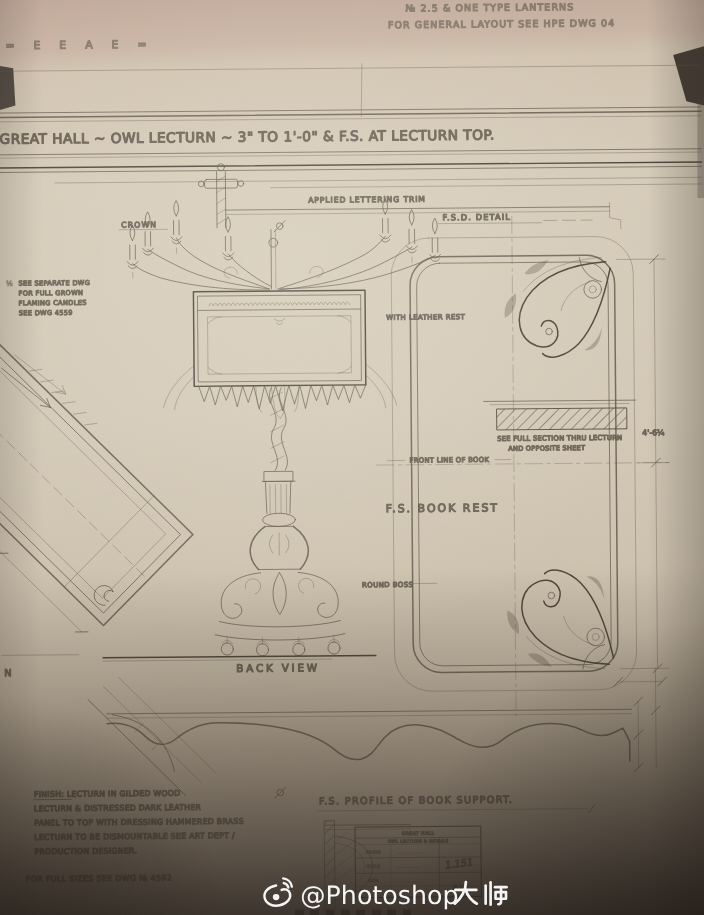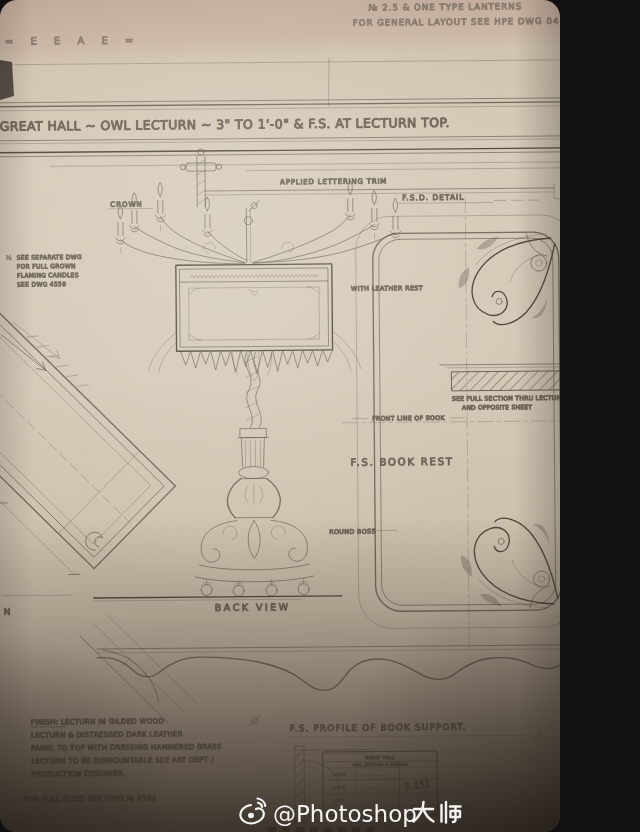--- a/index.html
+++ b/index.html
@@ -1,21 +1,20 @@
 <!DOCTYPE html>
 <html><head>
 <meta charset="utf-8">
 <style>
   html,body{margin:0;padding:0;background:#111;}
   .photo{
-    position:relative;width:560px;height:832px;overflow:hidden;
+    position:relative;width:640px;height:832px;overflow:hidden;
     font-family:"DejaVu Sans",sans-serif;
     background:
       linear-gradient(178deg,#c2aa9b 0%,#cbb6a5 5.5%,#d3c6b2 8%,#d7cdba 20%,#d5cbb8 45%,#cfc4b0 62%,#c2b6a2 73%,#ab9e8b 84%,#8e8172 93%,#6d6256 100%);
-    border-radius: 17px;
   }
   svg{display:block;position:absolute;left:0;top:0;}
   .overlay{
     position:absolute;inset:0;pointer-events:none;
     background:
       radial-gradient(90% 70% at 42% 30%, rgba(255,253,245,.18), rgba(255,255,255,0) 60%),
       radial-gradient(70% 55% at 100% 102%, rgba(25,20,16,.5), rgba(0,0,0,0) 62%),
       radial-gradient(55% 45% at 0% 103%, rgba(30,24,19,.45), rgba(0,0,0,0) 60%),
       linear-gradient(180deg, rgba(0,0,0,0) 62%, rgba(48,40,33,.22) 78%, rgba(43,36,30,.5) 92%, rgba(34,28,23,.68) 100%),
       linear-gradient(90deg, rgba(58,48,40,.16), rgba(0,0,0,0) 6%, rgba(0,0,0,0) 92%, rgba(52,44,36,.28));

